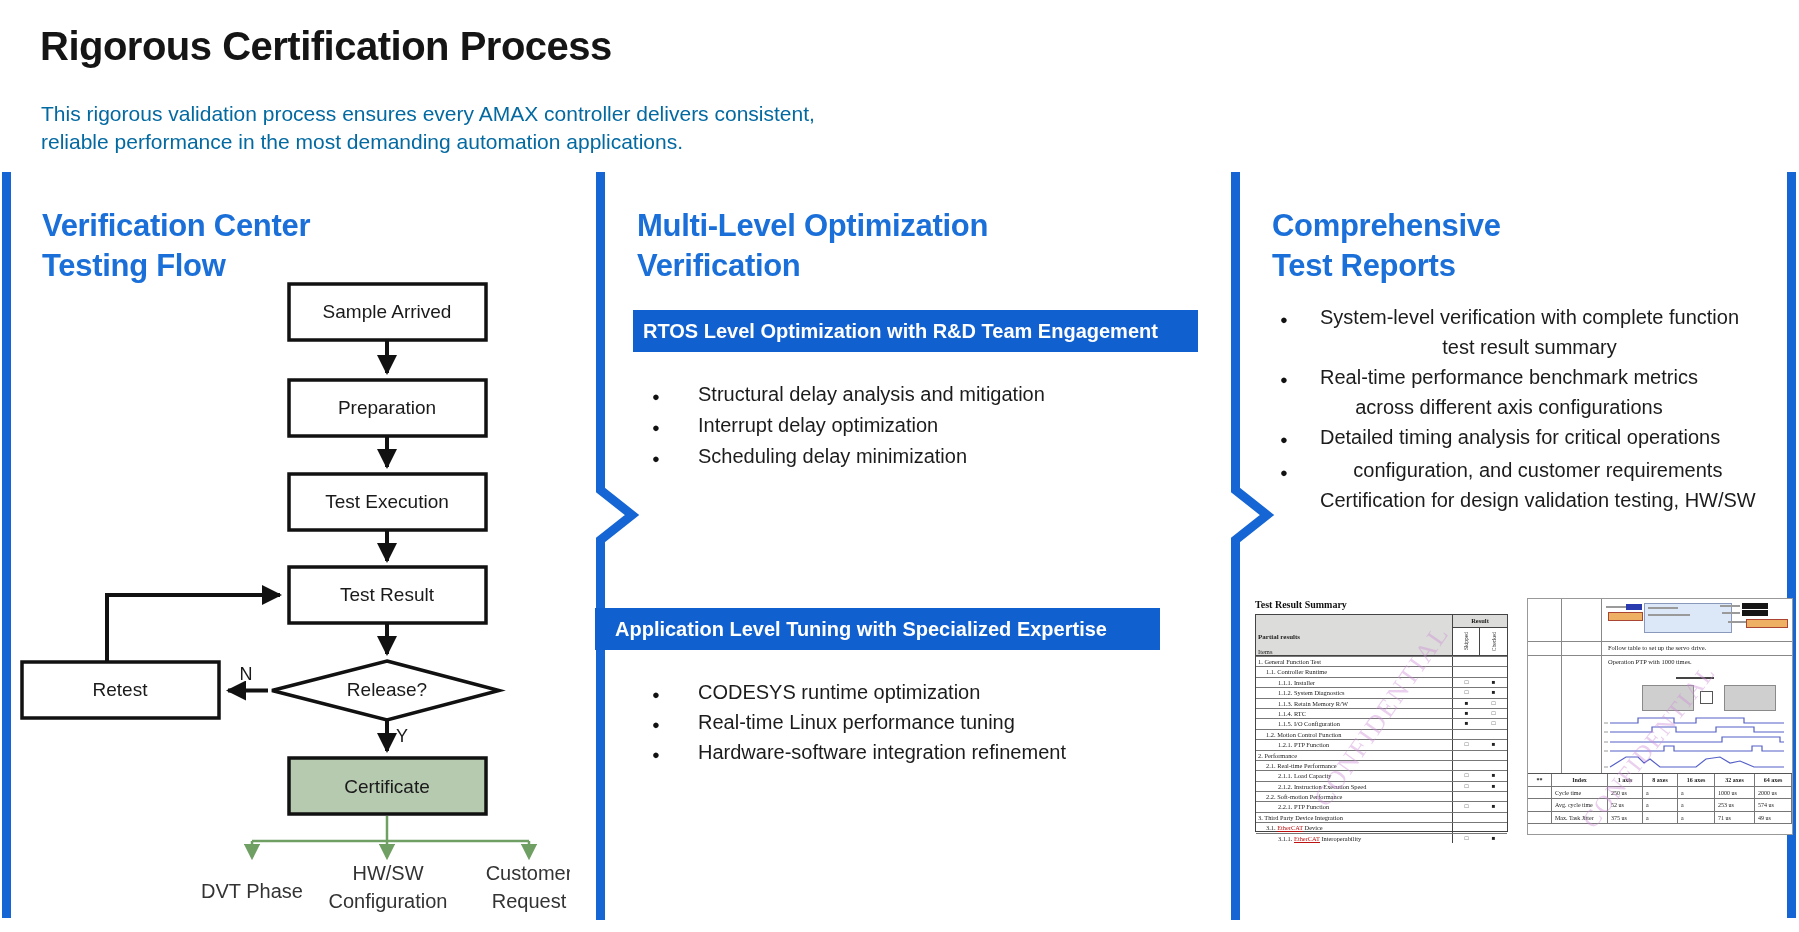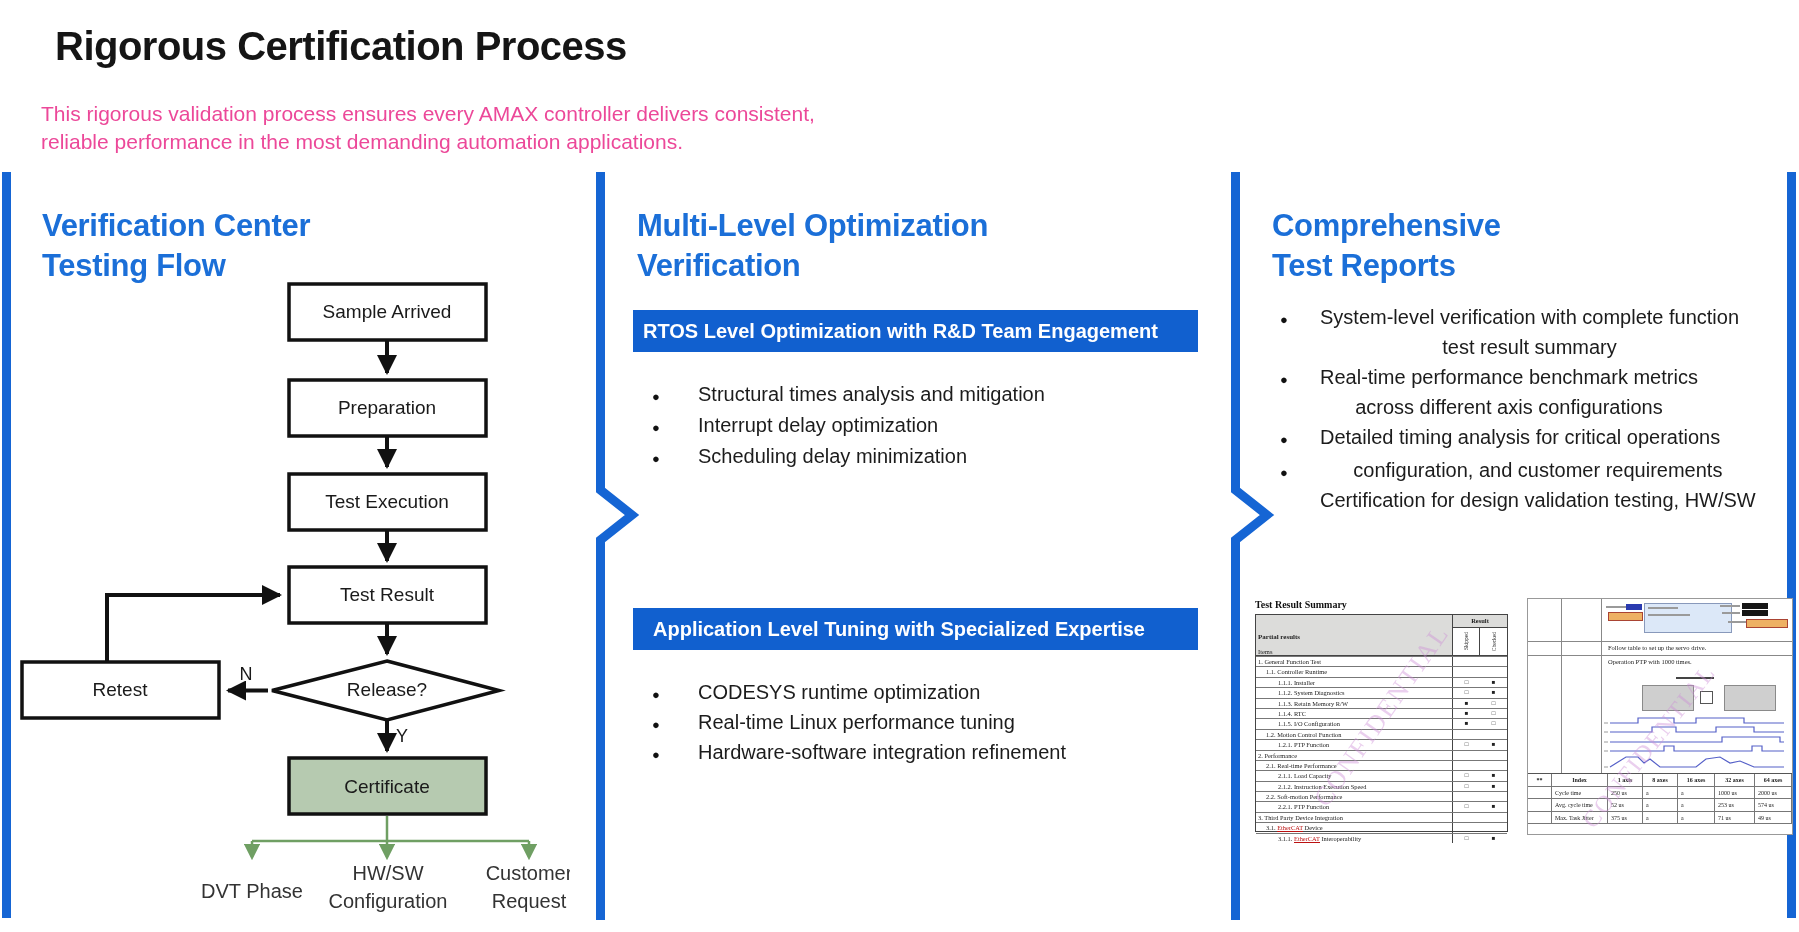--- a/index.html
+++ b/index.html
@@ -4,24 +4,24 @@
 <style>
   html,body{margin:0;padding:0;}
   body{
     width:1799px;height:932px;position:relative;background:#ffffff;
     font-family:"Liberation Sans",sans-serif;overflow:hidden;color:#1a1a1a;
   }
   .abs{position:absolute;}
 
   
   .page-title{
-    left:40px;top:24px;font-size:40px;font-weight:900;letter-spacing:-0.5px;color:#151515;margin-left:15px;
+    left:40px;top:24px;font-size:40px;font-weight:900;letter-spacing:-0.5px;color:#151515;
   }
   .page-subtitle{
-    left:41px;top:100px;font-size:21px;line-height:28px;color:#ec4899;
+    left:41px;top:100px;font-size:21px;line-height:28px;color:#0369a1;
   }
 
   
   .vbar{top:172px;width:9px;height:746px;background:#1565d4;}
   .chevron-svg{top:172px;width:44px;height:748px;}
   .col-heading{
     font-size:31px;line-height:40px;font-weight:800;color:#1b6fd8;letter-spacing:-0.3px;margin-top:20px;
   }
 
   
@@ -165,33 +165,33 @@
 
 <div class="abs col-heading" style="left:637px;top:186px;">
   <div>Multi-Level Optimization</div>
   <div>Verification</div>
 </div>
 
 <div class="abs banner" style="left:633px;top:310px;padding-left:10px;">RTOS Level Optimization with R&amp;D Team Engagement</div>
 <div class="abs blist-1" style="left:652px;top:379px;">
   <div class="bullet-row">
     <span class="bullet-dot">●</span>
-    <span class="bullet-text">Structural times analysis and mitigation</span>
+    <span class="bullet-text">Structural delay analysis and mitigation</span>
   </div>
   <div class="bullet-row">
     <span class="bullet-dot">●</span>
     <span class="bullet-text">Interrupt delay optimization</span>
   </div>
   <div class="bullet-row">
     <span class="bullet-dot">●</span>
     <span class="bullet-text">Scheduling delay minimization</span>
   </div>
 </div>
 
-<div class="abs banner" style="left:633px;top:608px;padding-left:20px;">Application Level Tuning with Specialized Expertise</div>
+<div class="abs banner" style="left:595px;top:608px;padding-left:20px;">Application Level Tuning with Specialized Expertise</div>
 <div class="abs blist-2" style="left:652px;top:677px;">
   <div class="bullet-row">
     <span class="bullet-dot">●</span>
     <span class="bullet-text">CODESYS runtime optimization</span>
   </div>
   <div class="bullet-row">
     <span class="bullet-dot">●</span>
     <span class="bullet-text">Real-time Linux performance tuning</span>
   </div>
   <div class="bullet-row">

